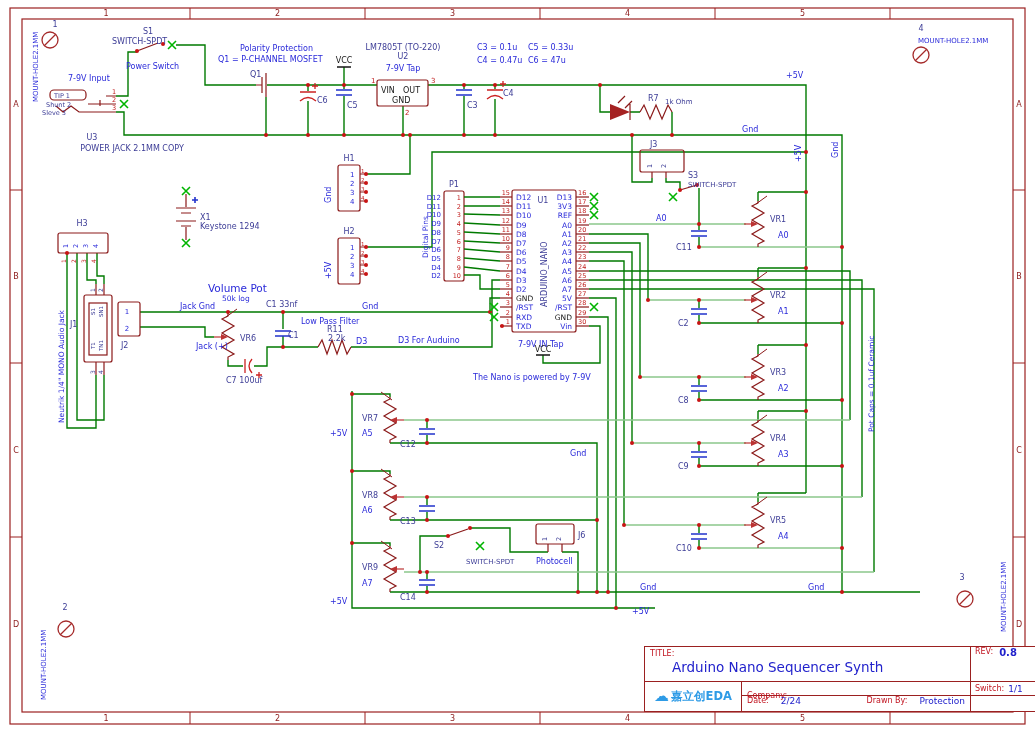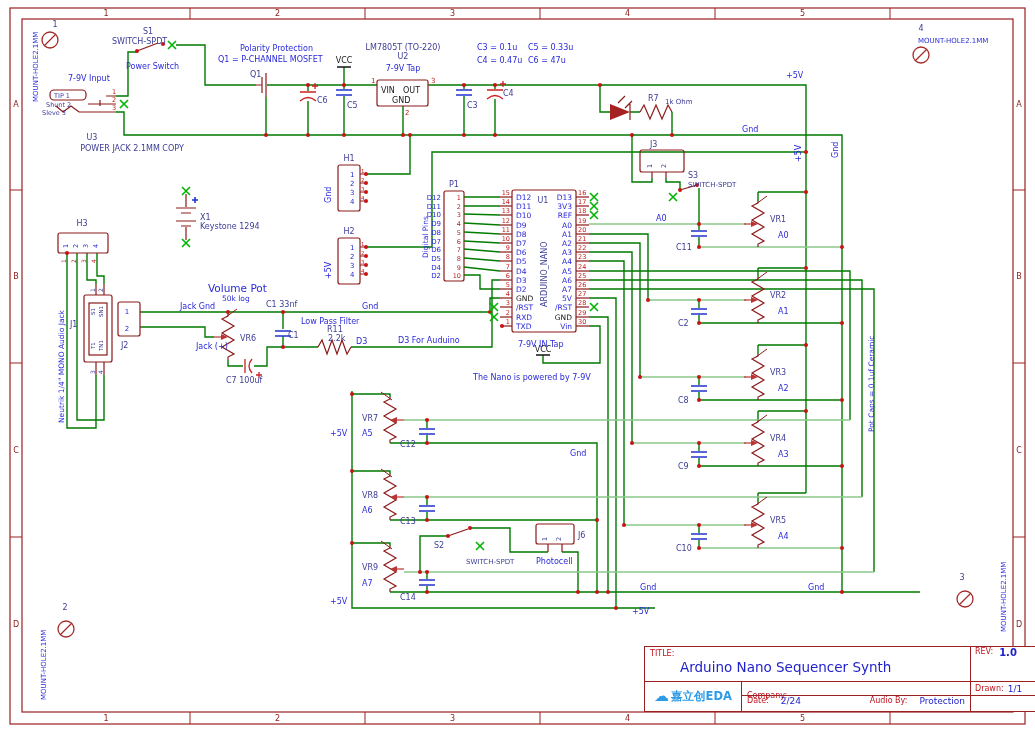--- a/index.html
+++ b/index.html
@@ -5,21 +5,21 @@
   html,body{margin:0;padding:0;background:#fff}
   #stage{position:relative;width:1035px;height:732px;background:#fff;overflow:hidden;
          font-family:"DejaVu Sans",sans-serif}
   svg text{font-family:"DejaVu Sans",sans-serif}
   .an{fill:#2929d9}.rf{fill:#3c3c96}.pn{fill:#c22020}.bk{fill:#161616}.bd{fill:#8b1a1a}
   #titleblock{position:absolute;left:644px;top:646px;width:393px;height:66px;box-sizing:border-box;
     border:1.4px solid #9b2020;background:#fff;font-family:"DejaVu Sans",sans-serif}
   #titleblock .row1{height:35px;display:flex;border-bottom:1px solid #9b2020;box-sizing:border-box}
   #titleblock .tcell{flex:1;padding:2px 5px}
   #titleblock .lab{color:#c11420;font-size:8px}
-  #titleblock .title{color:#2222cc;font-size:13.5px;margin-left:30px;margin-top:1px;white-space:nowrap}
+  #titleblock .title{color:#2222cc;font-size:13.5px;margin-left:22px;margin-top:1px;white-space:nowrap}
   #titleblock .revcell{width:66px;border-left:1px solid #9b2020;box-sizing:border-box;
     display:flex;align-items:flex-start;padding-left:4px;gap:6px}
   #titleblock .revval{color:#2222cc;font-size:10px;font-weight:bold}
   #titleblock .row2{height:29px;display:flex}
   #titleblock .logocell{width:97px;border-right:1px solid #9b2020;box-sizing:border-box;
     display:flex;align-items:center;justify-content:center;gap:2px;color:#2e9be6;
     font-size:11.5px;font-weight:bold;white-space:nowrap;overflow:hidden}
   #titleblock .midcell{flex:1;display:flex;flex-direction:column}
   #titleblock .comprow{height:14px;border-bottom:1px solid #9b2020;box-sizing:border-box;padding:1px 5px}
   #titleblock .daterow{flex:1;display:flex;align-items:flex-start;padding:0 5px;gap:12px}
@@ -555,42 +555,42 @@
 
 
 <div id="titleblock">
   <div class="row1">
     <div class="tcell">
       <div class="lab">TITLE:</div>
       <div class="title">Arduino Nano Sequencer Synth</div>
     </div>
     <div class="revcell">
       <span class="lab">REV:</span>
-      <span class="revval">1.0</span>
+      <span class="revval">0.8</span>
     </div>
   </div>
   <div class="row2">
     <div class="logocell">
       <span class="cloud">☁</span>
       <span>嘉立创EDA</span>
     </div>
     <div class="midcell">
       <div class="comprow">
         <span class="lab">Company:</span>
         <span class="val"></span>
       </div>
       <div class="daterow">
         <span class="lab">Date:</span>
         <span class="val">2/24</span>
         <span style="flex:1"></span>
-        <span class="lab">Audio By:</span>
+        <span class="lab">Drawn By:</span>
         <span class="val">Protection</span>
       </div>
     </div>
     <div class="rightcol">
       <div class="sheetrow">
-        <span class="lab">Drawn:</span>
+        <span class="lab">Switch:</span>
         <span class="val">1/1</span>
       </div>
     </div>
   </div>
 </div>
 </div>
 
 </body></html>

